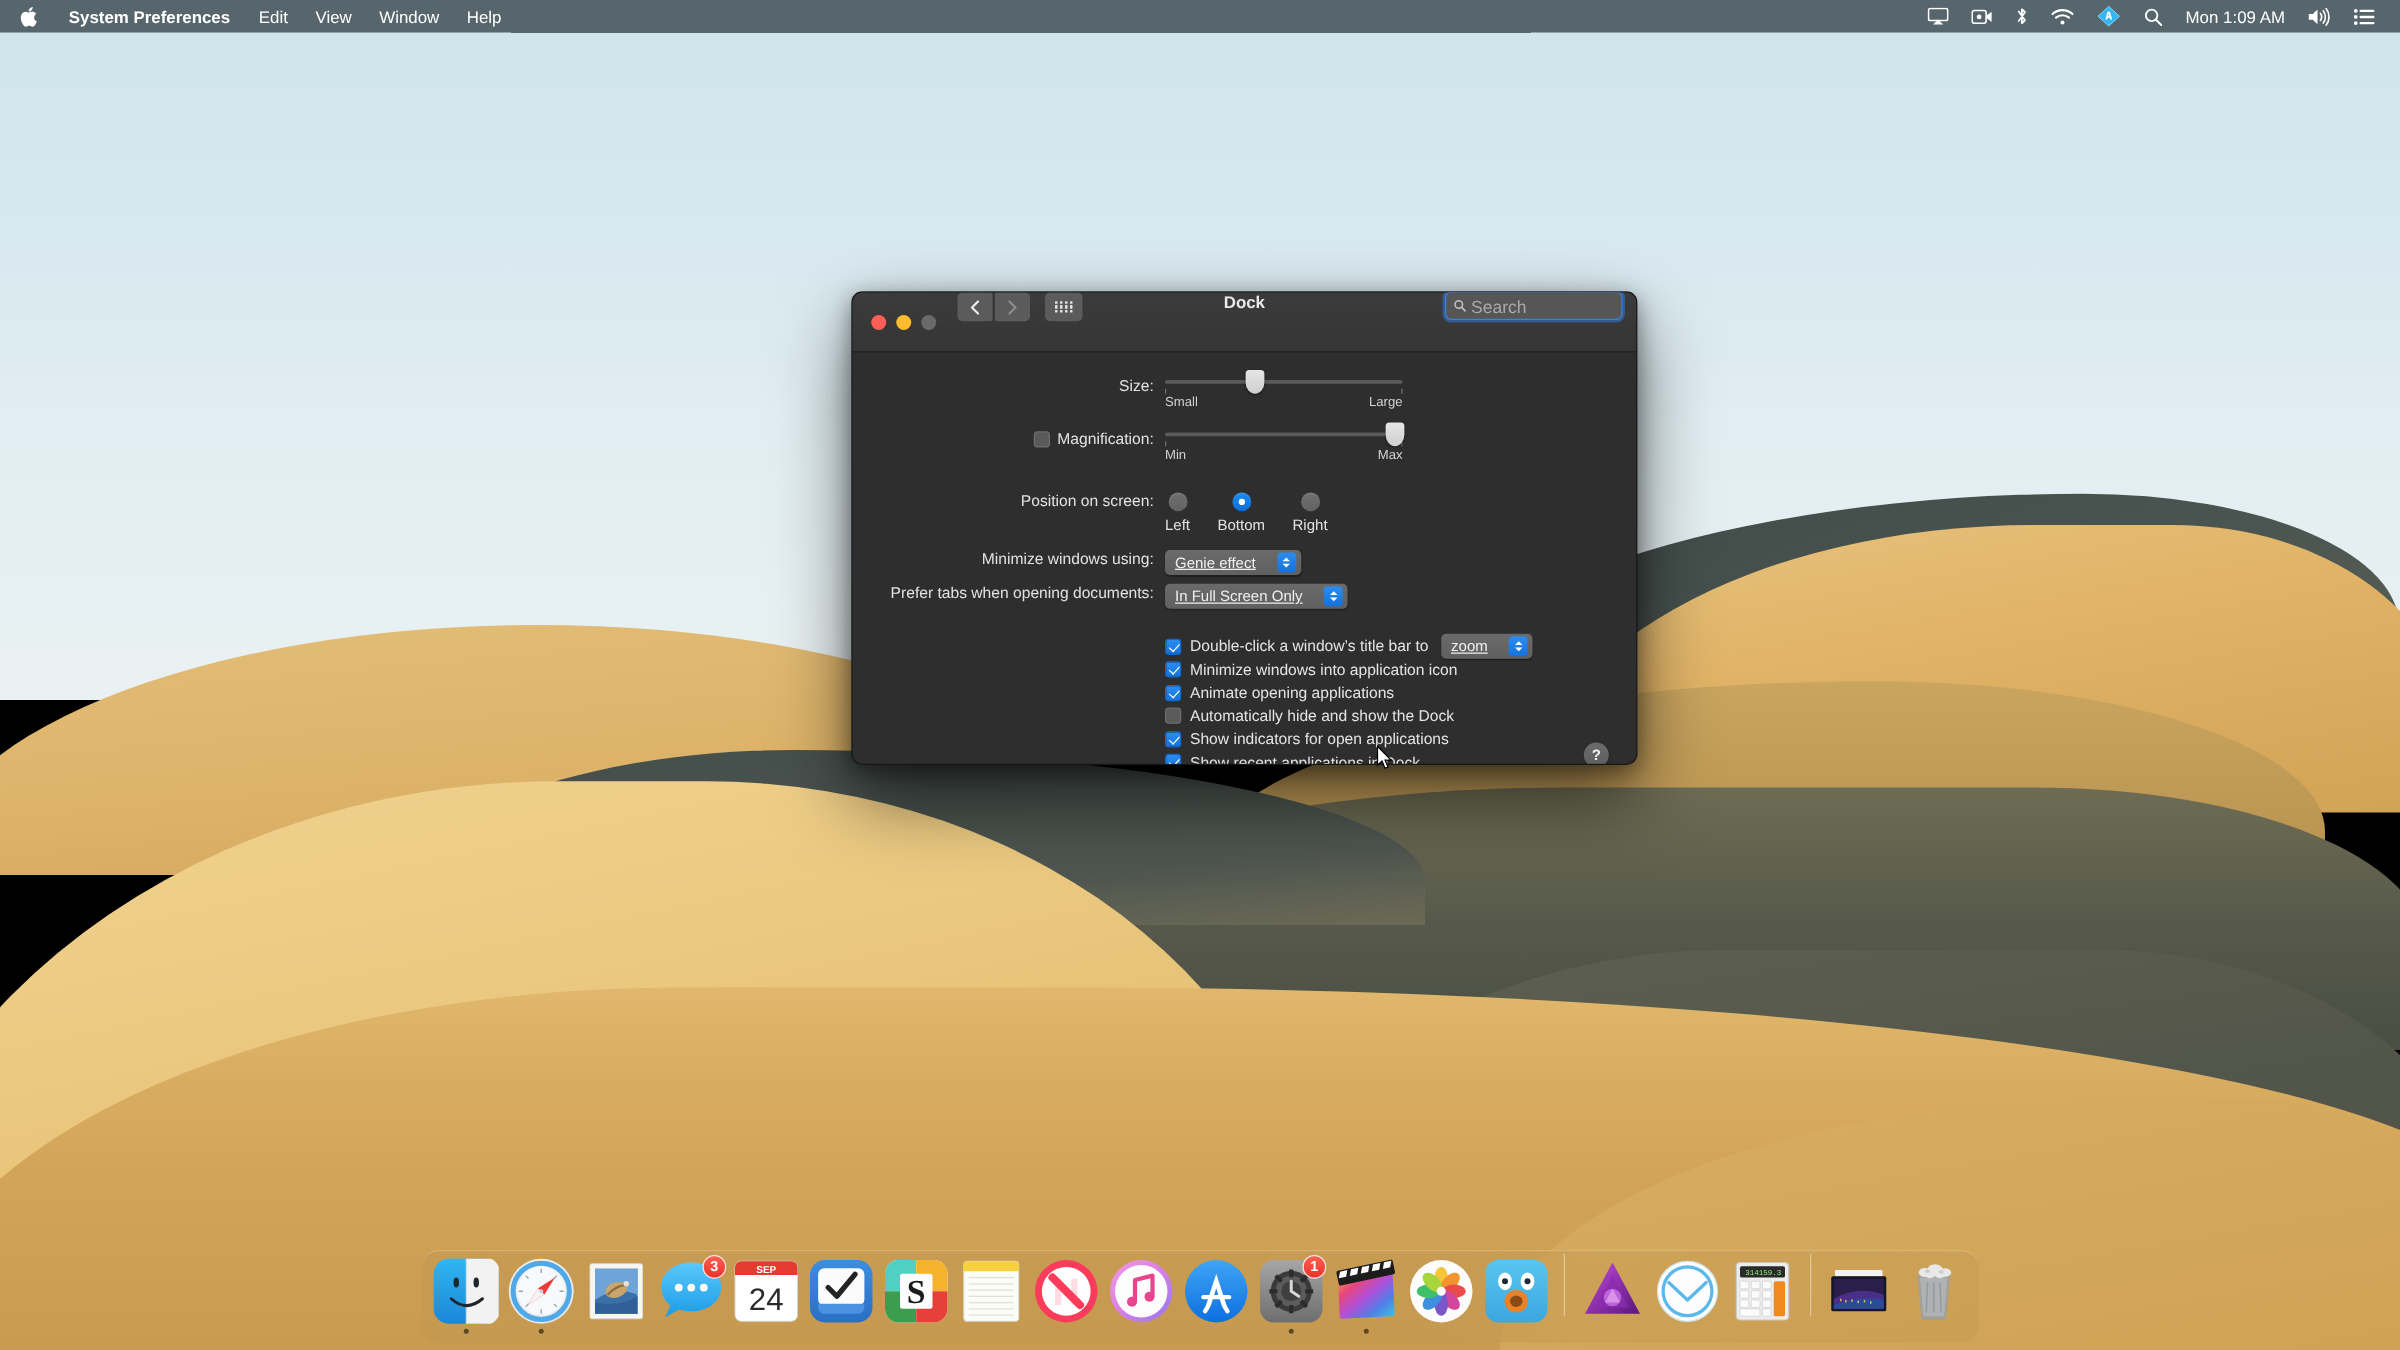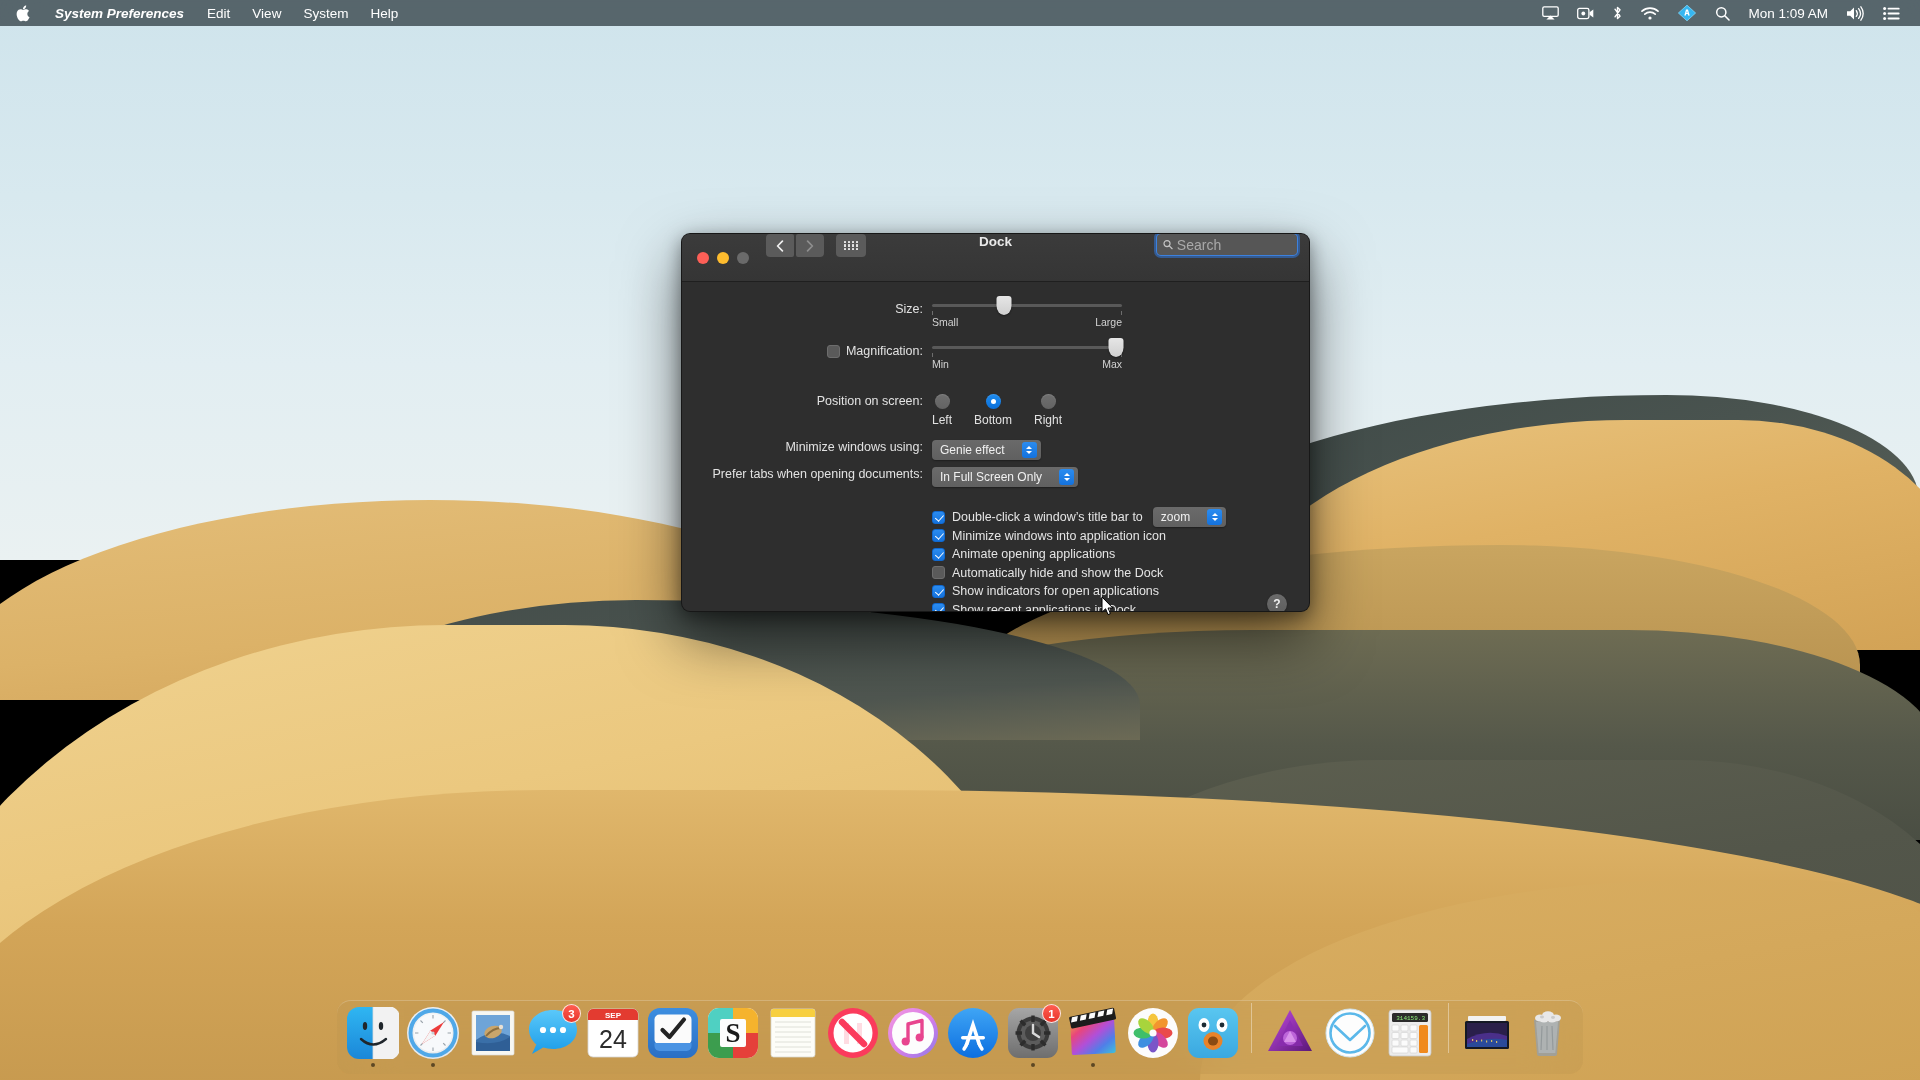--- a/index.html
+++ b/index.html
@@ -92,21 +92,21 @@
   .mb-left { display:flex; align-items:center; height:100%; }
   .mb-apple {
     padding:0 13px 0 16px; display:flex; align-items:center; height:100%;
     cursor:default;
   }
   .mb-apple svg { display:block; }
   .mb-item {
     padding:0 11px; height:100%; display:flex; align-items:center;
     white-space:nowrap; cursor:default;
   }
-  .mb-item.bold { font-weight:bold; padding:0 12px;font-style:italic; }
+  .mb-item.bold { font-weight:bold; padding:0 12px; }
   .mb-right {
     margin-left:auto; display:flex; align-items:center; height:100%;
     padding-right:11px; gap:0;justify-content:center;
   }
   .mb-status {
     height:100%; display:flex; align-items:center; padding:0 9px; cursor:default;
   }
   .mb-clock {
     height:100%; display:flex; align-items:center; padding:0 9px;
     font-size:13.5px; white-space:nowrap; cursor:default;
@@ -219,21 +219,21 @@
   .radio-label { color:#e2e2e2; font-size:12px; margin-top:4px; }
 
   
   .popup-row { margin-top:13px; }
   .popup {
     height:20px; background:linear-gradient(180deg,#6a6a6a 0%, #606060 100%);
     border-radius:4px; display:inline-flex; align-items:center;
     padding:0 2px 0 8px; color:#f0f0f0; font-size:12px;
     box-shadow:0 1px 1.5px rgba(0,0,0,0.35);
   }
-  .popup .pval { margin-right:17px; white-space:nowrap; }
+  .popup .pval { margin-right:17px; white-space:nowrap;text-decoration:underline; }
   .chev-box {
     width:15px; height:16px; border-radius:3px;
     background:linear-gradient(180deg,#2b8cf0 0%, #1472dd 100%);
     display:flex; flex-direction:column; align-items:center; justify-content:center;
     gap:2px; margin-right:2px;
   }
   .chev-box i {
     display:block; width:0; height:0; border-left:3px solid transparent;
     border-right:3px solid transparent;
   }
@@ -333,21 +333,21 @@
 <div id="menubar">
   <div class="mb-left">
     <div class="mb-apple">
       <svg width="14" height="17" viewBox="0 0 14 17">
         <path fill="#ffffff" d="M11.3 8.9c0-2 1.6-2.9 1.7-3-0.9-1.4-2.4-1.5-2.9-1.6-1.2-0.1-2.4 0.7-3 0.7-0.6 0-1.6-0.7-2.6-0.7-1.3 0-2.6 0.8-3.2 2-1.4 2.4-0.4 6 1 8 0.7 1 1.5 2.1 2.5 2 1 0 1.4-0.6 2.6-0.6 1.2 0 1.5 0.6 2.6 0.6 1.1 0 1.8-1 2.4-2 0.8-1.1 1.1-2.2 1.1-2.3-0.1 0-2.2-0.8-2.2-3.1zM9.4 3c0.5-0.7 0.9-1.6 0.8-2.5-0.8 0-1.8 0.5-2.4 1.2-0.5 0.6-1 1.6-0.8 2.5 0.9 0.1 1.8-0.4 2.4-1.2z"></path>
       </svg>
     </div>
     <div class="mb-item bold">System Preferences</div>
     <div class="mb-item">Edit</div>
     <div class="mb-item">View</div>
-    <div class="mb-item">System</div>
+    <div class="mb-item">Window</div>
     <div class="mb-item">Help</div>
   </div>
   <div class="mb-right">
     <div class="mb-status">
       <svg width="17" height="14" viewBox="0 0 17 14">
         <rect x="0.8" y="0.8" width="15.4" height="9.6" rx="1.4" fill="none" stroke="#fff" stroke-width="1.3"></rect>
         <path d="M8.5 9.5 L12.6 13.6 L4.4 13.6 Z" fill="#fff"></path>
       </svg>
     </div>
     <div class="mb-status">

